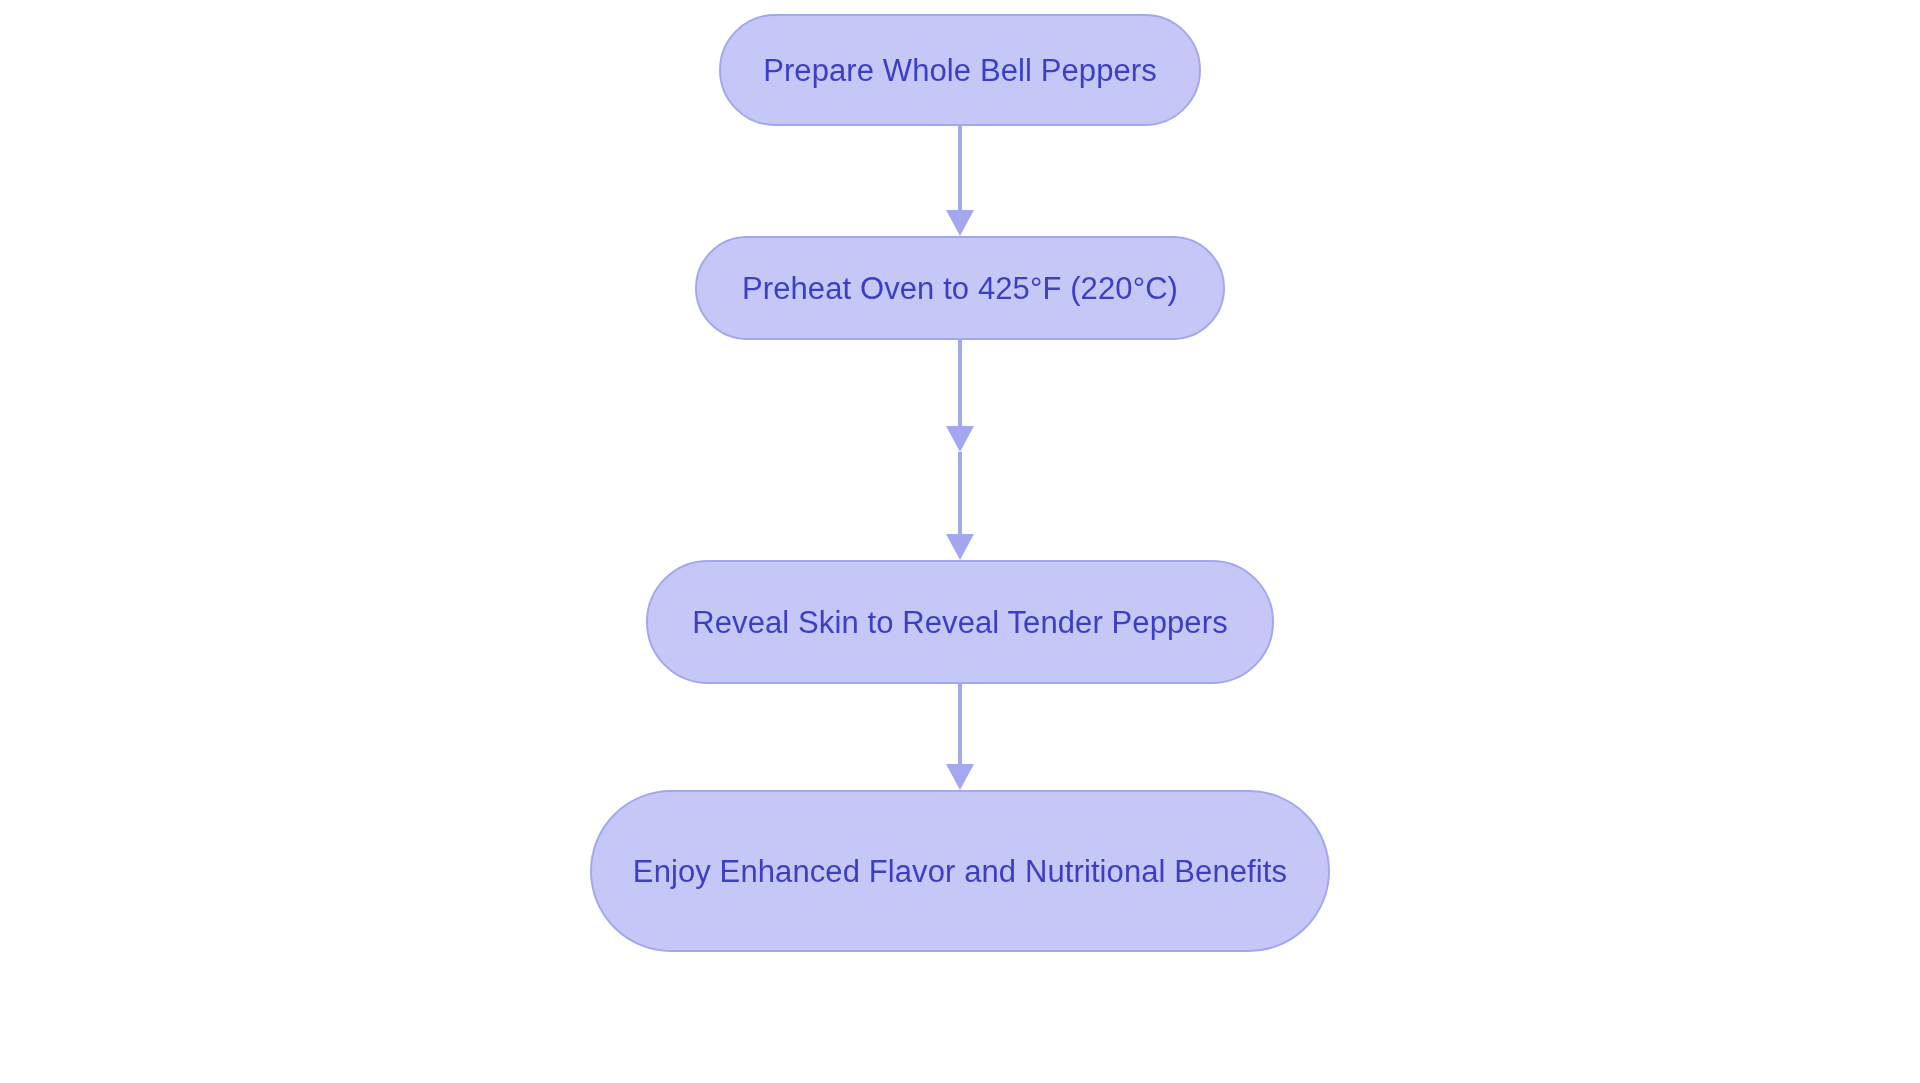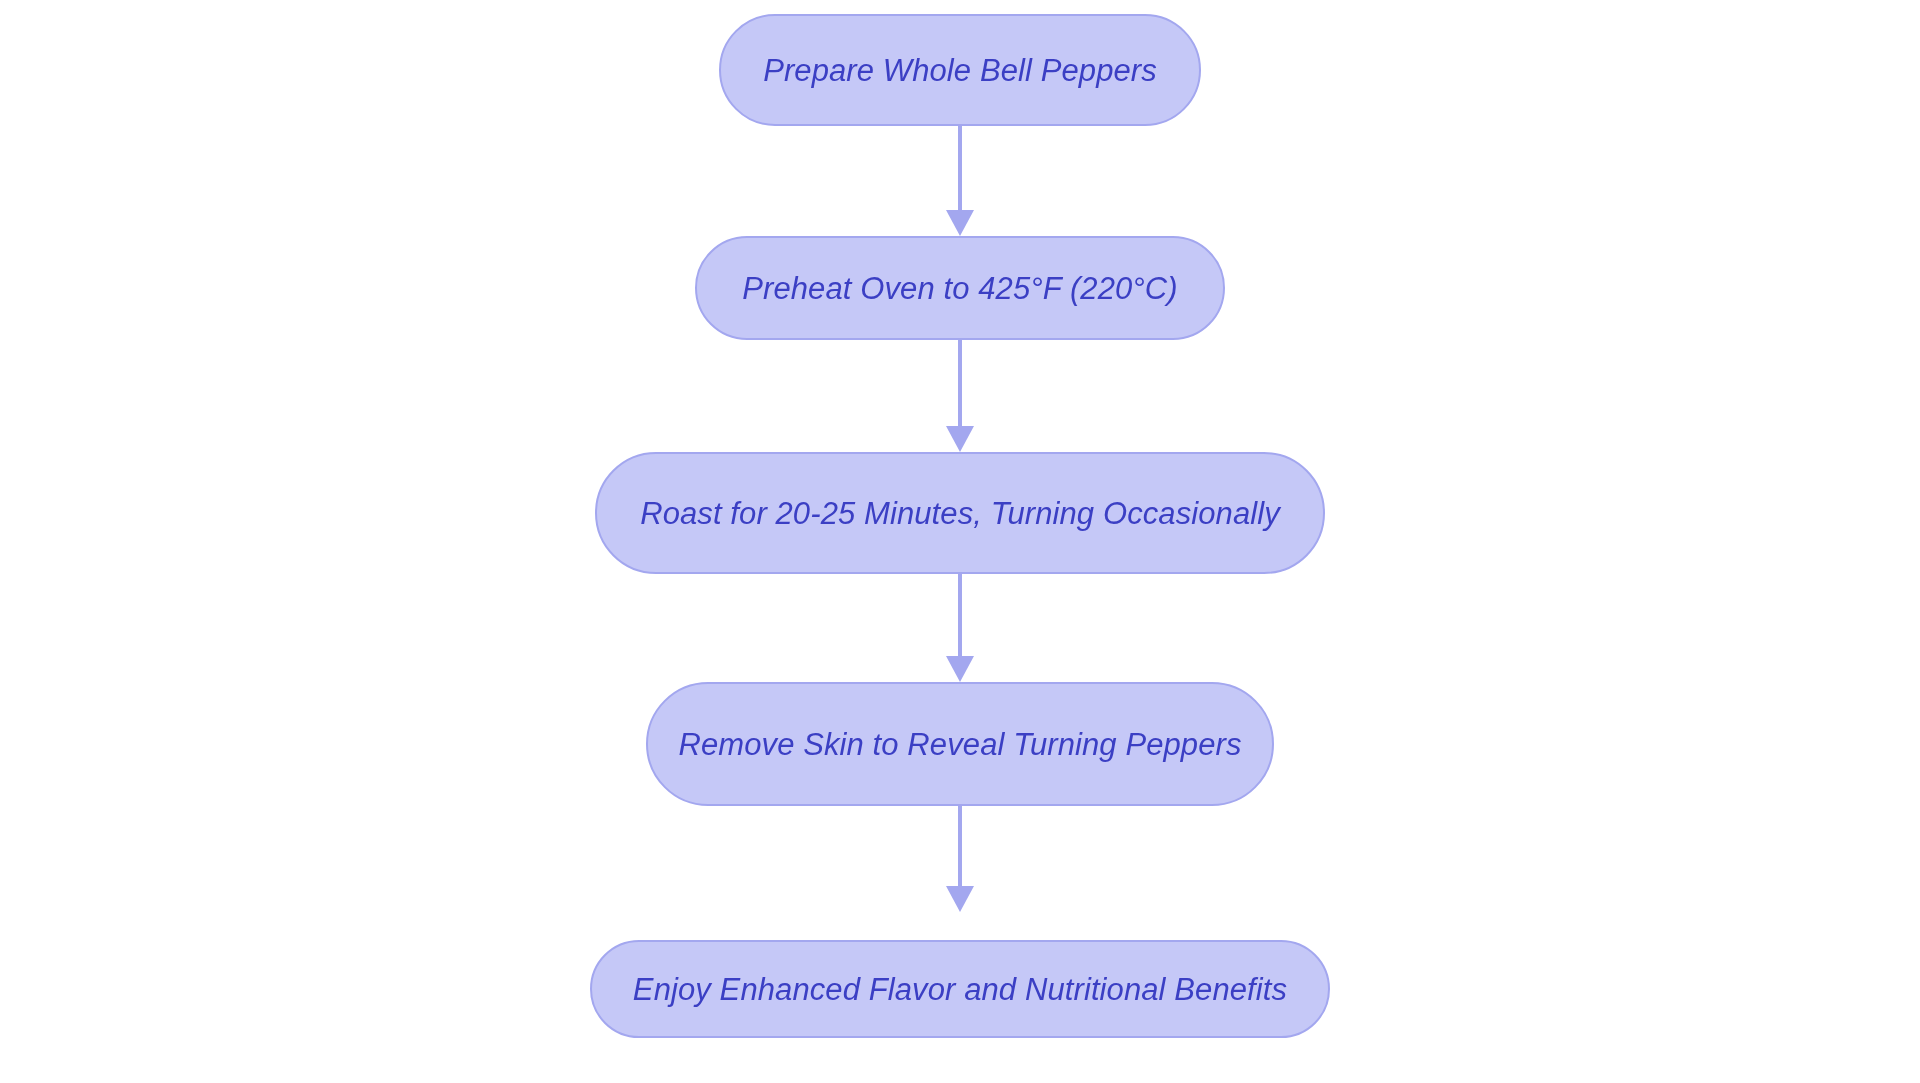--- a/index.html
+++ b/index.html
@@ -24,21 +24,20 @@
 
   .flow-column {
     position: absolute;
     left: 0;
     top: 0;
     width: 1920px;
     height: 1083px;
     display: flex;
     flex-direction: column;
     align-items: center;
-    font-style: italic;
   }
 
   
   .node {
     position: relative;
     box-sizing: border-box;
     display: flex;
     align-items: center;
     justify-content: center;
     background: #c5c8f7;
@@ -55,21 +54,21 @@
     line-height: 1;
     color: #3b3fc4;
     padding: 0 6px;
   }
 
   
   .node-1 { width: 482px; height: 112px; margin-top: 14px; }
   .node-2 { width: 530px; height: 104px; }
   .node-3 { width: 730px; height: 122px; }
   .node-4 { width: 628px; height: 124px; }
-  .node-5 { width: 740px; height: 98px; margin-top: 28px; }
+  .node-5 { width: 740px; height: 162px; }
 
   
   .connector {
     position: relative;
     width: 30px;
     display: flex;
     flex-direction: column;
     align-items: center;
     justify-content: flex-start;
   }
@@ -109,31 +108,28 @@
 
     <div class="node node-2">
       <span class="node-label">Preheat Oven to 425°F (220°C)</span>
     </div>
 
     <div class="connector conn-2">
       <div class="connector-line"></div>
       <div class="connector-head"></div>
     </div>
 
-    <div class="node node-3">
-      <span class="node-label">Roast for 20-25 Minutes, Turning Occasionally</span>
-    </div>
 
     <div class="connector conn-3">
       <div class="connector-line"></div>
       <div class="connector-head"></div>
     </div>
 
     <div class="node node-4">
-      <span class="node-label">Remove Skin to Reveal Turning Peppers</span>
+      <span class="node-label">Reveal Skin to Reveal Tender Peppers</span>
     </div>
 
     <div class="connector conn-4">
       <div class="connector-line"></div>
       <div class="connector-head"></div>
     </div>
 
     <div class="node node-5">
       <span class="node-label">Enjoy Enhanced Flavor and Nutritional Benefits</span>
     </div>

